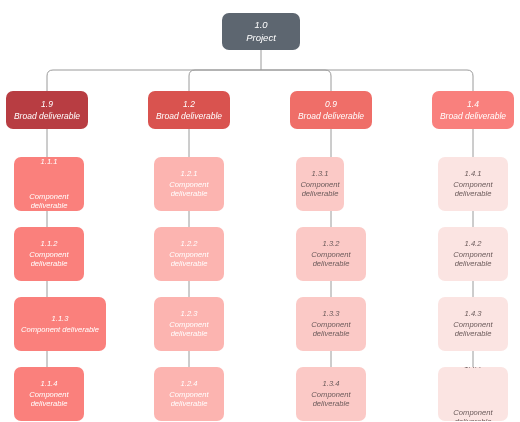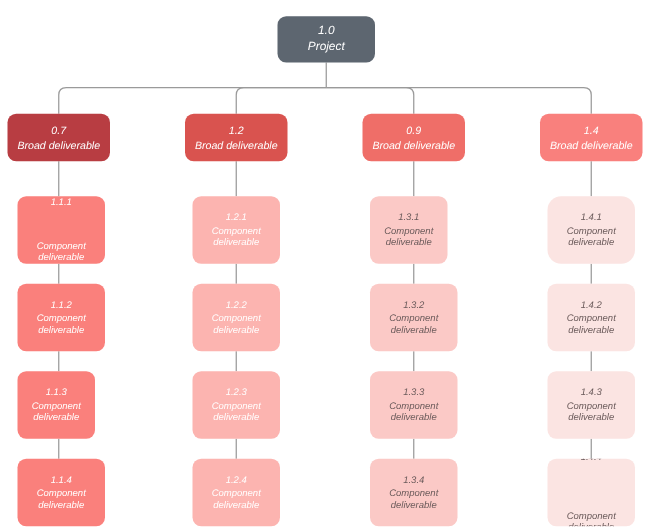--- a/index.html
+++ b/index.html
@@ -102,32 +102,32 @@
       <path d="M 331 281 L 331 297" fill="none" stroke="#9a9a9a" stroke-width="1"></path>
       <path d="M 331 351 L 331 367" fill="none" stroke="#9a9a9a" stroke-width="1"></path>
       <path d="M 261 70 L 467 70 Q 473 70 473 76 L 473 91" fill="none" stroke="#9a9a9a" stroke-width="1"></path>
       <path d="M 473 129 L 473 157" fill="none" stroke="#9a9a9a" stroke-width="1"></path>
       <path d="M 473 211 L 473 227" fill="none" stroke="#9a9a9a" stroke-width="1"></path>
       <path d="M 473 281 L 473 297" fill="none" stroke="#9a9a9a" stroke-width="1"></path>
       <path d="M 473 351 L 473 367" fill="none" stroke="#9a9a9a" stroke-width="1"></path>
     </svg>
   <div id="node-layer">
       <div class="node header-node" style="left: 6px; top: 91px; width: 82px; height: 38px; background: rgb(184, 61, 66); color: rgb(255, 255, 255);">
-        <span class="node-id">0.7</span>
+        <span class="node-id">1.9</span>
         <span class="node-label">Broad deliverable</span>
       </div>
       <div class="node child-node" style="left: 14px; top: 157px; width: 70px; height: 54px; background: rgb(250, 128, 124); color: rgb(255, 255, 255); gap: 24px;">
         <span class="node-id">1.1.1</span>
         <span class="node-label">Component deliverable</span>
       </div>
       <div class="node child-node" style="left: 14px; top: 227px; width: 70px; height: 54px; background: rgb(250, 128, 124); color: rgb(255, 255, 255);">
         <span class="node-id">1.1.2</span>
         <span class="node-label">Component deliverable</span>
       </div>
-      <div class="node child-node" style="left: 14px; top: 297px; width: 62px; height: 54px; background: rgb(250, 128, 124); color: rgb(255, 255, 255);">
+      <div class="node child-node" style="left: 14px; top: 297px; width: 92px; height: 54px; background: rgb(250, 128, 124); color: rgb(255, 255, 255);">
         <span class="node-id">1.1.3</span>
         <span class="node-label">Component deliverable</span>
       </div>
       <div class="node child-node" style="left: 14px; top: 367px; width: 70px; height: 54px; background: rgb(250, 128, 124); color: rgb(255, 255, 255); justify-content: center;">
         <span class="node-id">1.1.4</span>
         <span class="node-label">Component deliverable</span>
       </div>
       <div class="node header-node" style="left: 148px; top: 91px; width: 82px; height: 38px; background: rgb(217, 83, 79); color: rgb(255, 255, 255);">
         <span class="node-id">1.2</span>
         <span class="node-label">Broad deliverable</span>
@@ -145,41 +145,41 @@
         <span class="node-label">Component deliverable</span>
       </div>
       <div class="node child-node" style="left: 154px; top: 367px; width: 70px; height: 54px; background: rgb(252, 180, 176); color: rgb(255, 255, 255);">
         <span class="node-id">1.2.4</span>
         <span class="node-label">Component deliverable</span>
       </div>
       <div class="node header-node" style="left: 290px; top: 91px; width: 82px; height: 38px; background: rgb(239, 110, 104); color: rgb(255, 255, 255);">
         <span class="node-id">0.9</span>
         <span class="node-label">Broad deliverable</span>
       </div>
-      <div class="node child-node" style="left: 296px; top: 157px; width: 62px; height: 54px; background: rgb(251, 201, 198); color: rgb(106, 90, 90);">
+      <div class="node child-node" style="left: 296px; top: 157px; width: 48px; height: 54px; background: rgb(251, 201, 198); color: rgb(106, 90, 90);">
         <span class="node-id">1.3.1</span>
         <span class="node-label">Component deliverable</span>
       </div>
       <div class="node child-node" style="left: 296px; top: 227px; width: 70px; height: 54px; background: rgb(251, 201, 198); color: rgb(106, 90, 90);">
         <span class="node-id">1.3.2</span>
         <span class="node-label">Component deliverable</span>
       </div>
       <div class="node child-node" style="left: 296px; top: 297px; width: 70px; height: 54px; background: rgb(251, 201, 198); color: rgb(106, 90, 90);">
         <span class="node-id">1.3.3</span>
         <span class="node-label">Component deliverable</span>
       </div>
       <div class="node child-node" style="left: 296px; top: 367px; width: 70px; height: 54px; background: rgb(251, 201, 198); color: rgb(106, 90, 90);">
         <span class="node-id">1.3.4</span>
         <span class="node-label">Component deliverable</span>
       </div>
       <div class="node header-node" style="left: 432px; top: 91px; width: 82px; height: 38px; background: rgb(249, 128, 125); color: rgb(255, 255, 255);">
         <span class="node-id">1.4</span>
         <span class="node-label">Broad deliverable</span>
       </div>
-      <div class="node child-node" style="left: 438px; top: 157px; width: 70px; height: 54px; background: rgb(251, 228, 226); color: rgb(106, 90, 90); border-radius: 11px;">
+      <div class="node child-node" style="left: 438px; top: 157px; width: 70px; height: 54px; background: rgb(251, 228, 226); color: rgb(106, 90, 90);">
         <span class="node-id">1.4.1</span>
         <span class="node-label">Component deliverable</span>
       </div>
       <div class="node child-node" style="left: 438px; top: 227px; width: 70px; height: 54px; background: rgb(251, 228, 226); color: rgb(106, 90, 90);">
         <span class="node-id">1.4.2</span>
         <span class="node-label">Component deliverable</span>
       </div>
       <div class="node child-node" style="left: 438px; top: 297px; width: 70px; height: 54px; background: rgb(251, 228, 226); color: rgb(106, 90, 90);">
         <span class="node-id">1.4.3</span>
         <span class="node-label">Component deliverable</span>

